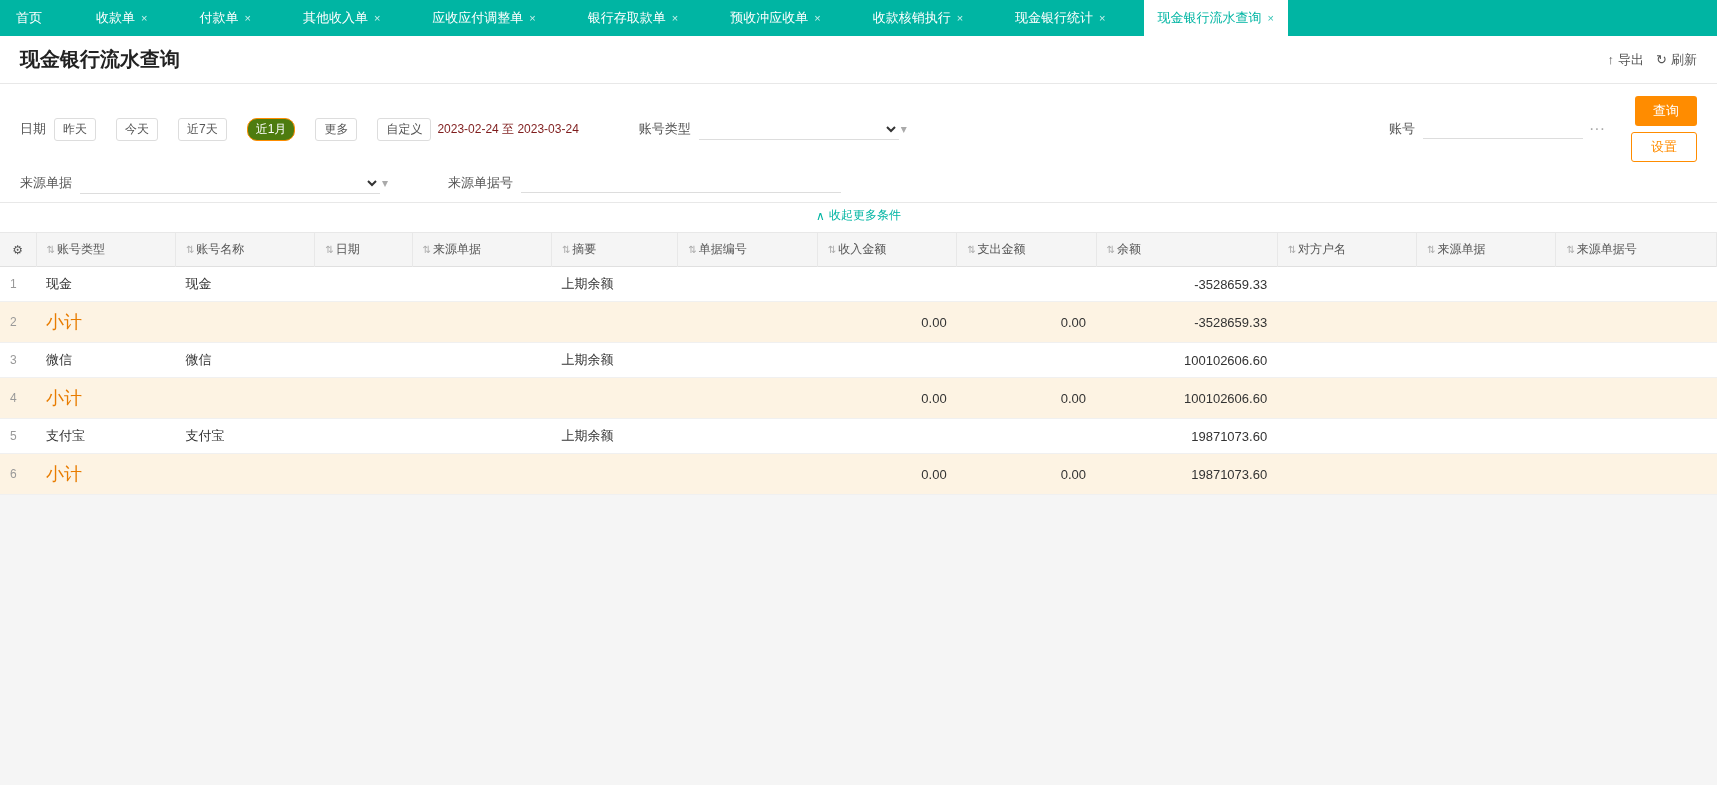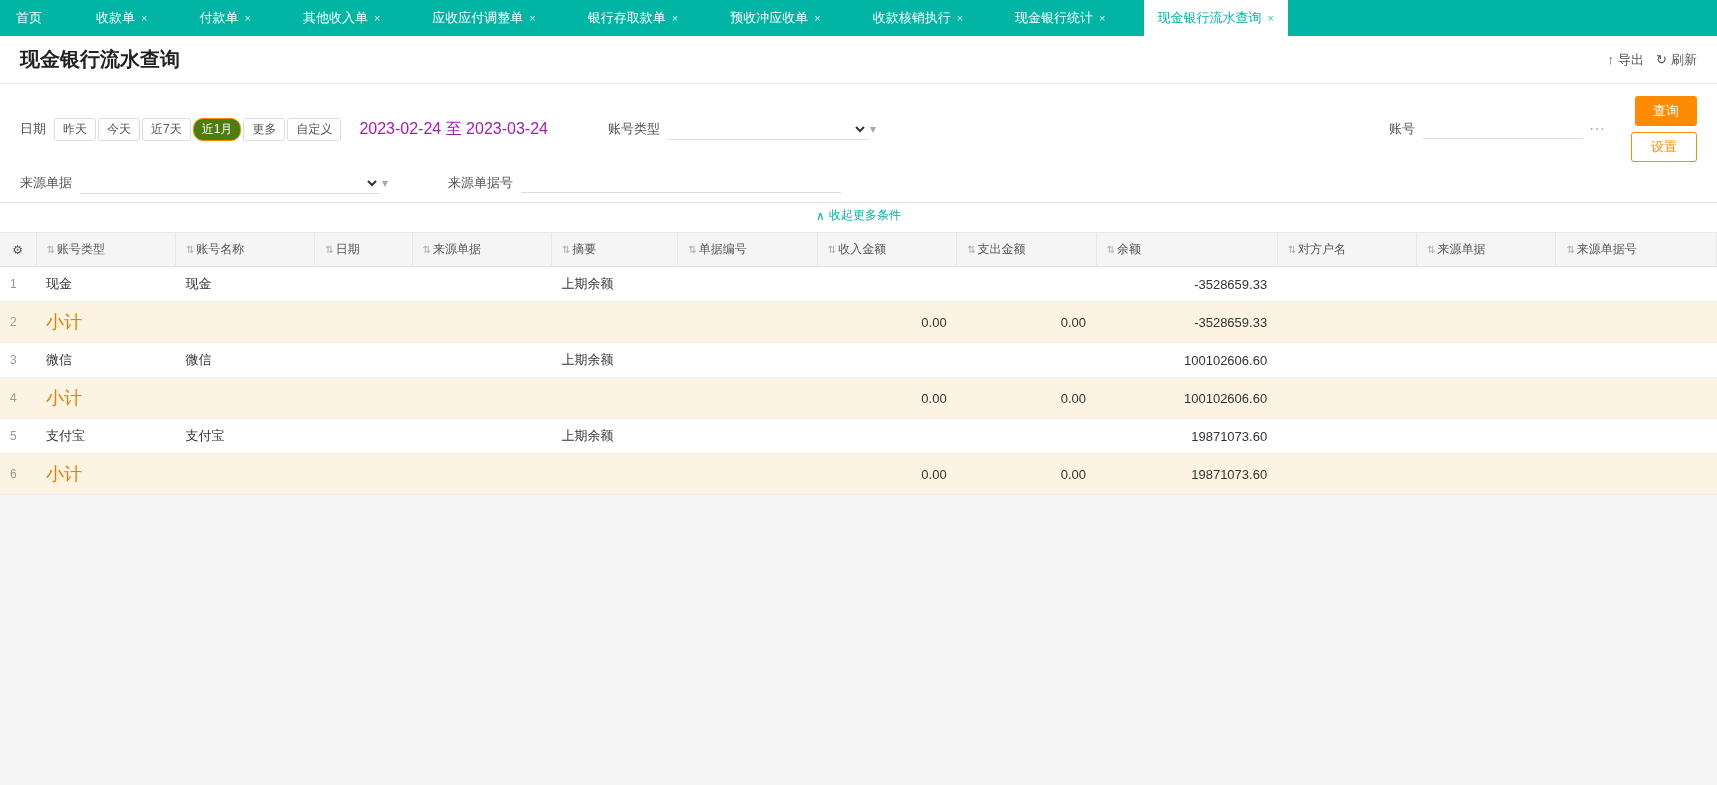--- a/index.html
+++ b/index.html
@@ -94,42 +94,42 @@
     }
     .filter-label {
       color: #555;
       font-size: 13px;
       white-space: nowrap;
       margin-right: 8px;
     }
     .date-options {
       display: flex;
       align-items: center;
-      gap: 2px;
+      gap: 20px;
       flex-wrap: nowrap;
     }
     .date-btn {
       padding: 2px 8px;
       border: 1px solid #ddd;
       border-radius: 3px;
       cursor: pointer;
       font-size: 12px;
       background: #fff;
       color: #555;
     }
     .date-btn.active {
       background: #4d7c0f;
       color: #fff;
       border-color: #ff8c00;
       border-radius: 10px;
     }
     .date-range {
-      font-size: 16px;
-      color: #a21caf;
-      margin-left: 18px;
+      font-size: 12px;
+      color: #7f1d1d;
+      margin-left: 6px;
     }
     .filter-group {
       display: flex;
       align-items: center;
       flex: 1;
       margin-left: 30px;
     }
     .filter-select {
       border: none;
       border-bottom: 1px solid #ddd;

